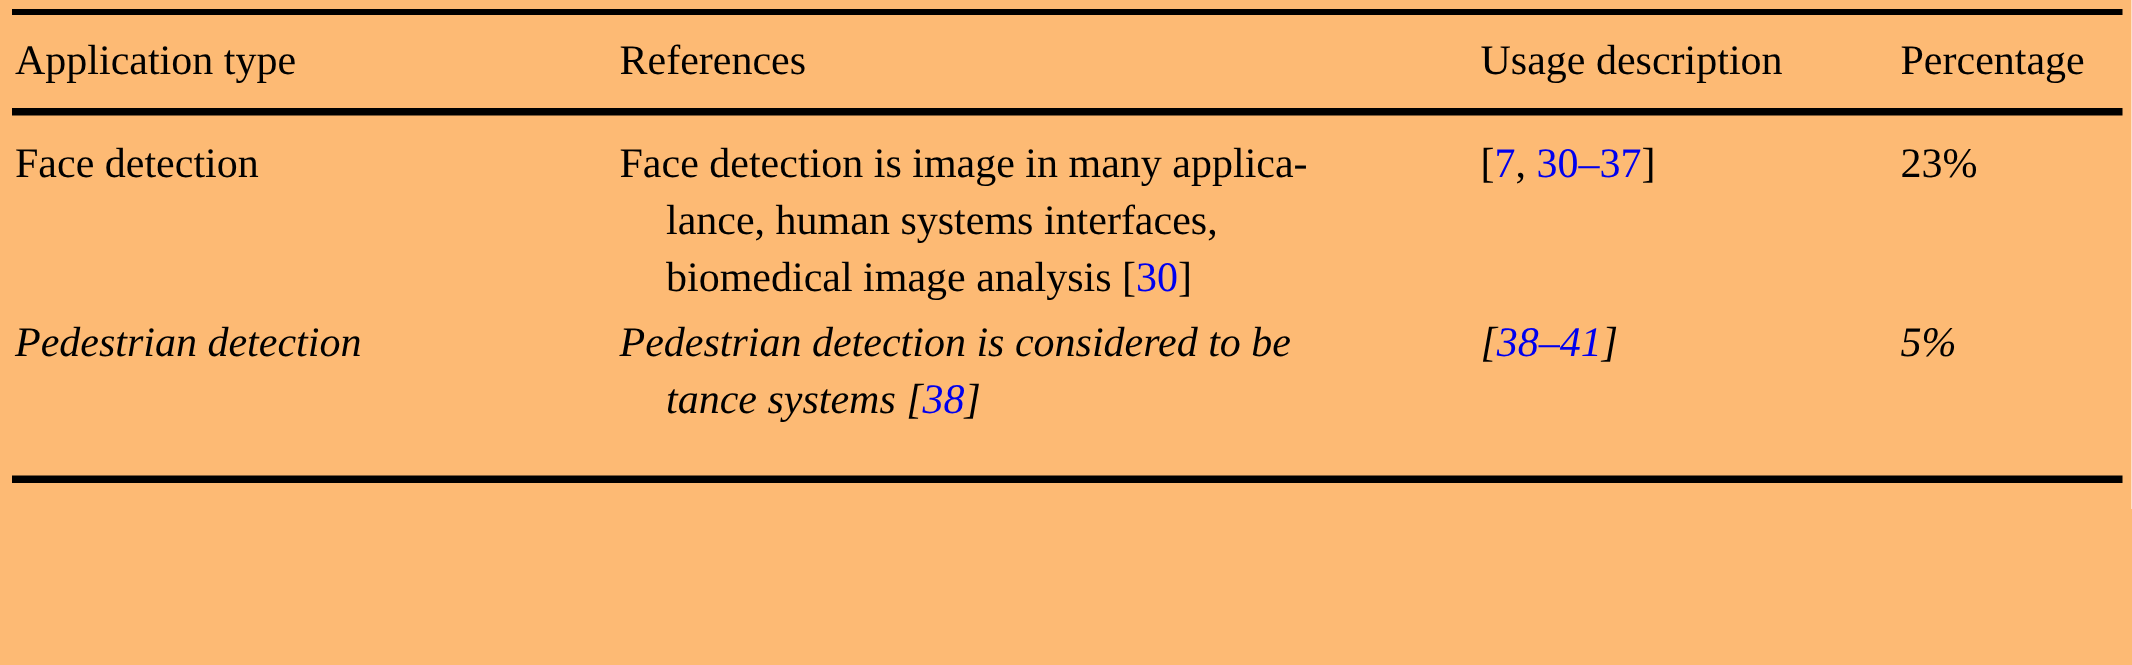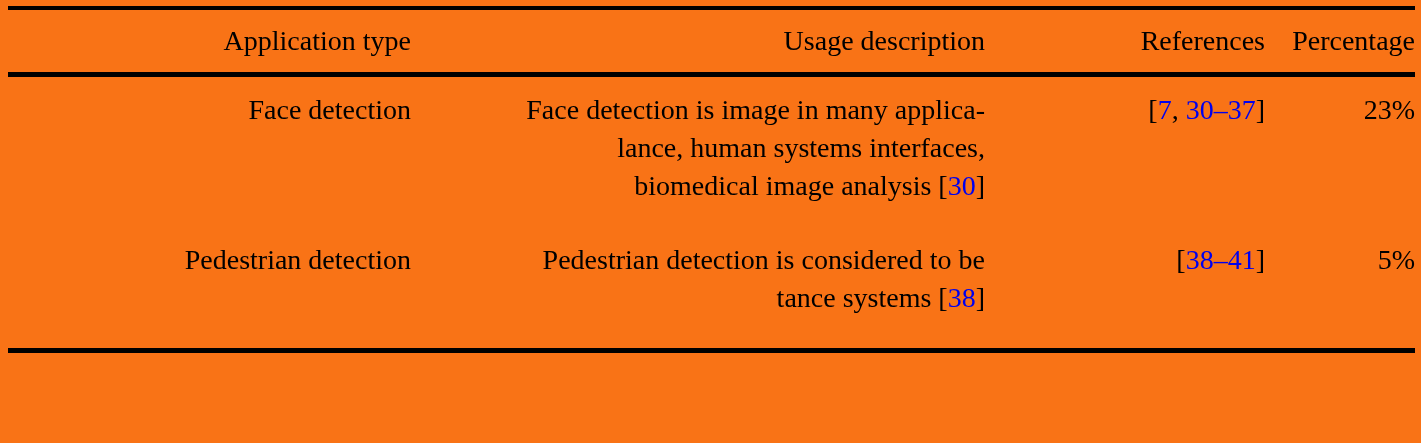--- a/index.html
+++ b/index.html
@@ -4,27 +4,26 @@
 <style>
   html, body {
     margin: 0;
     padding: 0;
     background: #ffffff;
   }
   .page {
     position: relative;
     width: 1421px;
     height: 443px;
-    background: #f97316;
+    background: #fdba74;
     color: #000000;
     font-family: "Liberation Serif", "DejaVu Serif", serif;
     font-size: 28px;
     line-height: 38px;
     overflow: hidden;
-    text-align: right;
   }
   .tablewrap {
     position: absolute;
     left: 8px;
     top: 6px;
     width: 1407px;
   }
   .rule {
     background: #000000;
     width: 100%;
@@ -44,42 +43,43 @@
   .header-row {
     padding-top: 12px;
     height: 62px;
     box-sizing: border-box;
   }
   .body {
     padding-top: 14px;
     padding-bottom: 31px;
   }
   .data-row + .data-row {
-    margin-top: 36px;
+    margin-top: 5px;
+    font-style: italic;
   }
   
   .desc-cell > div:not(:first-child) {
     padding-left: 31px;
   }
   .link {
     color: var(--link, #0000EE);
   }
 </style>
 </head>
 <body>
 
 <div class="page">
   <div class="tablewrap">
 
     <div class="rule top"></div>
 
     <div class="grid-row header-row">
       <div class="cell">Application type</div>
+      <div class="cell">References</div>
       <div class="cell">Usage description</div>
-      <div class="cell">References</div>
       <div class="cell">Percentage</div>
     </div>
 
     <div class="rule mid"></div>
 
     <div class="body">
 
       <div class="grid-row data-row">
         <div class="cell">Face detection</div>
         <div class="cell desc-cell">

